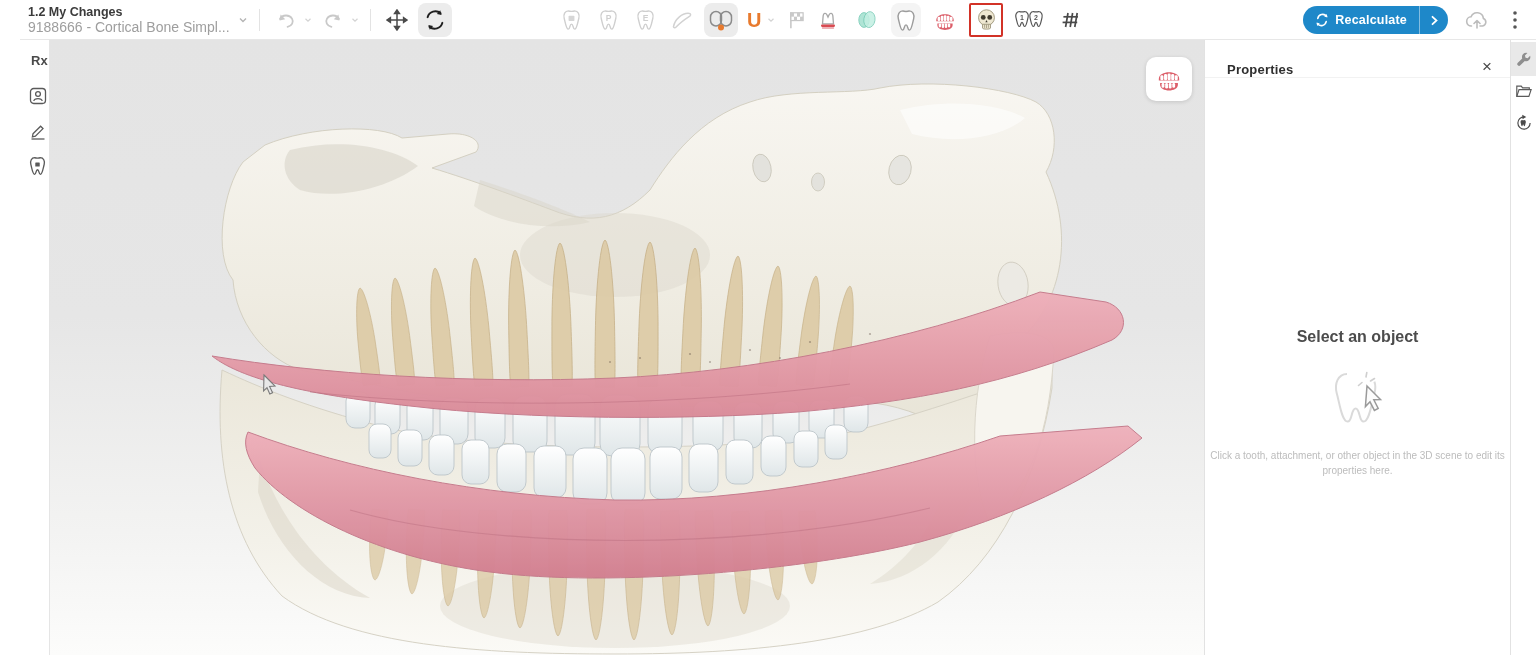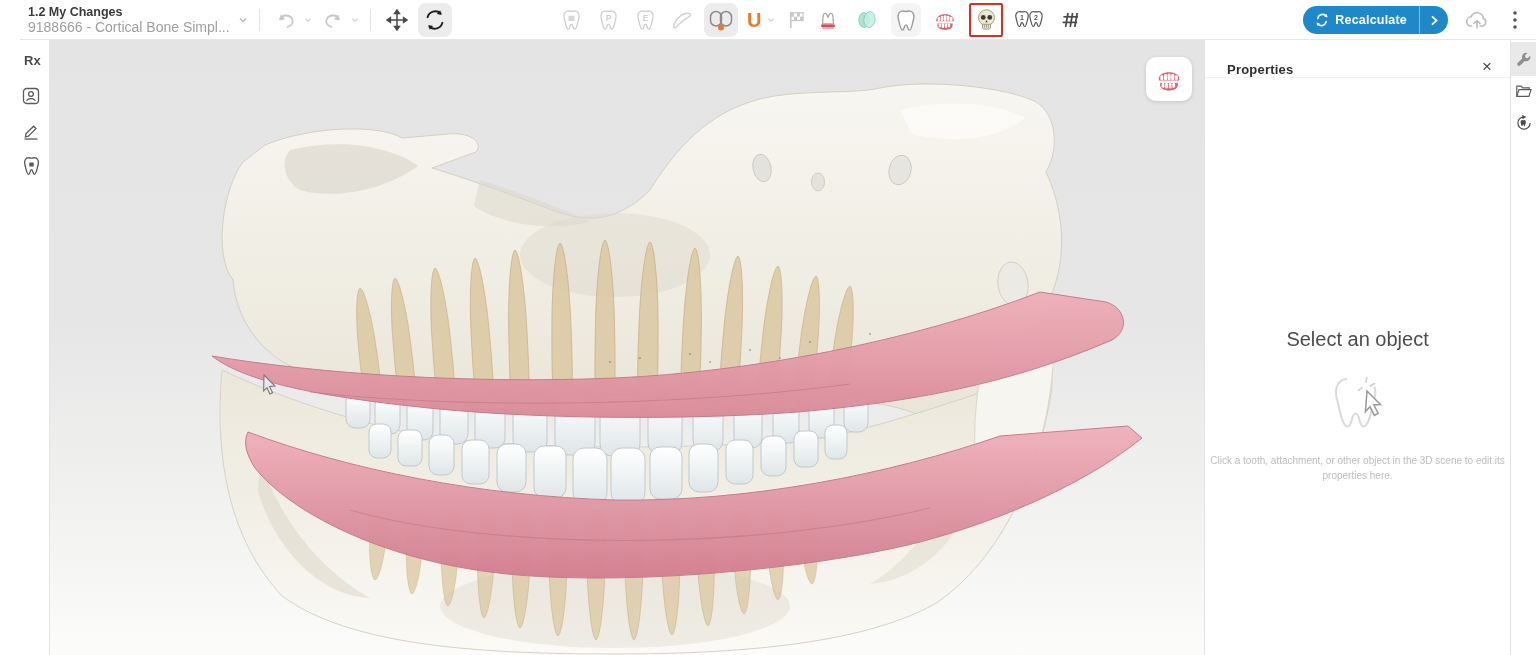--- a/index.html
+++ b/index.html
@@ -30,38 +30,38 @@
   .recalc { height:28px; background:#1e88c9; border-radius:14px; display:flex; align-items:center;
             color:#fff; cursor:pointer; overflow:hidden; }
   .recalc-main { display:flex; align-items:center; gap:6px; padding:0 12px 0 12px; }
   .recalc-label { font-size:12.5px; font-weight:700; letter-spacing:.2px; }
   .recalc-div { width:1px; height:28px; background:rgba(255,255,255,.45); }
   .recalc-arrow { width:28px; height:28px; display:flex; align-items:center; justify-content:center; }
 
   
   .main { flex:1; display:flex; min-height:0; }
   .left-rail { width:30px; background:#fff; border-right:1px solid #e5e5e5;
-               display:flex; flex-direction:column; align-items:flex-start; padding-top:10px; gap:13px; }
+               display:flex; flex-direction:column; align-items:flex-end; padding-top:10px; gap:13px; }
   .rail-btn { width:22px; height:22px; display:flex; align-items:center; justify-content:center; cursor:pointer; }
 
   .canvas { position:relative; width:1170px; height:615px; overflow:hidden;
             background:linear-gradient(180deg,#e4e4e4 0%,#e6e6e6 45%,#f3f3f2 80%,#fcfcfb 100%); }
   .scene-svg { position:absolute; inset:0; }
   .float-btn { position:absolute; top:17px; right:12px; width:46px; height:44px; background:#fff;
                border-radius:10px; box-shadow:0 1px 4px rgba(0,0,0,.14); display:flex;
                align-items:center; justify-content:center; cursor:pointer; }
   .mouse-cursor { position:absolute; left:210px; top:333px; }
 
   .props { width:310px; background:#fff; border-left:1px solid #e2e2e2; position:relative; }
   .props-head { height:38px; display:flex; align-items:flex-end; justify-content:space-between;
                 padding:0 14px 0 22px; border-bottom:1px solid #f2f2f2; }
   .props-title { font-size:13px; font-weight:700; color:#2f2f2f; letter-spacing:.2px; }
   .props-close { font-size:17px; color:#4a4a4a; cursor:pointer; line-height:1; padding:2px 4px; }
   .empty { position:absolute; top:288px; left:0; right:0; text-align:center; }
-  .empty-title { font-size:20px; color:#4c4c4c; font-weight:400; }
+  .empty-title { font-size:16px; color:#4c4c4c; font-weight:700; }
   .empty-icon { margin:22px auto 16px auto; width:66px; height:64px; }
   .empty-caption { font-size:10px; color:#bcbcbc; line-height:1.5; width:300px; margin:0 auto; }
 
   .right-rail { width:26px; background:#fff; border-left:1px solid #e2e2e2;
                 display:flex; flex-direction:column; align-items:center; padding-top:2px; }
   .rrail-btn { width:26px; height:34px; display:flex; align-items:center; justify-content:center;
                cursor:pointer; margin-bottom:0; }
   .rrail-btn.active { background:#e9e9e9; }
   .rrail-btn + .rrail-btn { margin-top:-2px; }
 </style>

